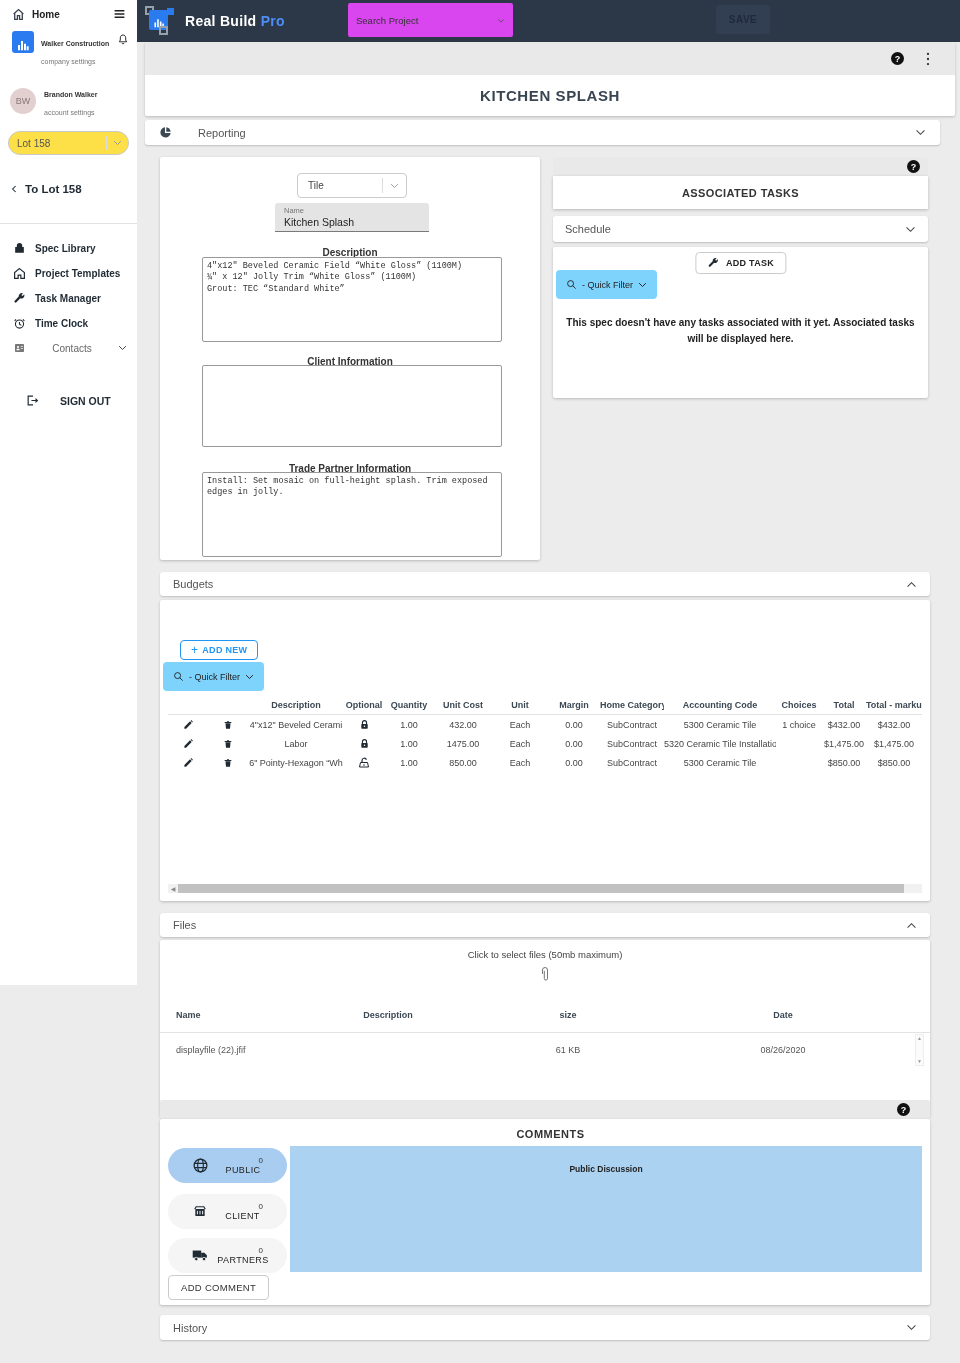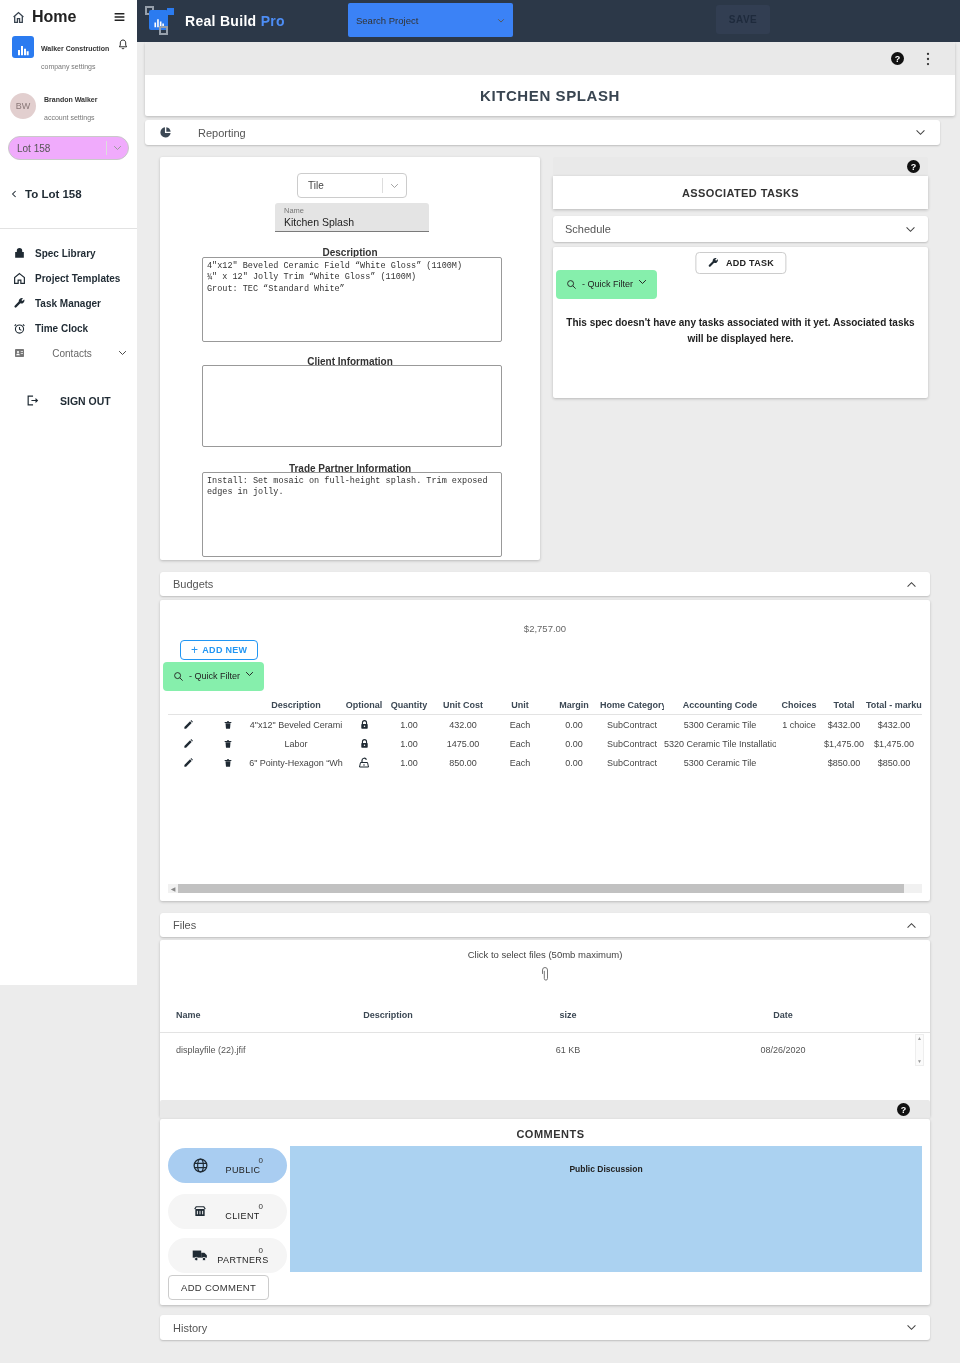--- a/index.html
+++ b/index.html
@@ -10,31 +10,31 @@
     background:#ececec;
     font-family:"Liberation Sans", sans-serif;
     color:#37424e; overflow:hidden;
   }
   svg { display:block; }
   .icon { flex:0 0 auto; }
 
   
   .sidebar { position:absolute; left:0; top:0; width:137px; height:985px; background:#fff; z-index:5; }
   .side-row { display:flex; align-items:center; gap:7px; padding:8px 10px 4px 12px; }
-  .home-label { font-size:16px; font-weight:bold; color:#222;text-align:right; }
+  .home-label { font-size:10px; font-weight:bold; color:#222;text-align:right; }
   .hamburger { margin-left:auto; color:#222; }
   .company-row { display:flex; align-items:flex-start; gap:7px; padding:6px 8px 0 12px; }
   .company-logo { width:22px; height:22px; background:#2b7bf0; border-radius:3px; display:flex; align-items:flex-end; justify-content:center; }
   .two-line { flex:1; padding-top:1px; }
   .two-line .l1 { font-size:7px; font-weight:bold; color:#333; line-height:1.3; }
   .two-line .l2 { font-size:7px; color:#777; line-height:1.3; }
   .bell { color:#222; margin-top:2px; }
   .account-row { display:flex; align-items:center; gap:8px; padding:14px 8px 0 10px; }
   .avatar { width:26px; height:26px; border-radius:50%; background:#e2cfcf; color:#8a7878; font-size:9px; display:flex; align-items:center; justify-content:center; }
-  .lot-select { margin:12px 8px 0 8px; height:24px; border:1px solid #c9c9c9; border-radius:12px; display:flex; align-items:center; background:#f0abfc; }
+  .lot-select { margin:12px 8px 0 8px; height:24px; border:1px solid #c9c9c9; border-radius:12px; display:flex; align-items:center; background:#fde047; }
   .lot-select .val { flex:1; font-size:10px; color:#555; padding-left:8px; }
   .lot-select .sep { width:1px; height:14px; background:#ddd; }
   .lot-select .car { padding:0 6px; color:#999; }
   .back-link { display:flex; align-items:center; gap:6px; margin:28px 0 0 10px; font-size:11.5px; font-weight:bold; color:#1f2a33; }
   .side-divider { margin-top:28px; border-top:1px solid #e2e2e2; }
   .nav { margin-top:12px; }
   .nav-item { display:flex; align-items:center; gap:9px; padding:6px 10px 6px 13px; font-size:10px; font-weight:bold; color:#1f2a33; cursor:pointer; }
   .nav-item .chev { margin-left:auto; color:#444; }
   .nav-item.contacts { font-weight:normal; color:#666; }
   .nav-item.contacts .lbl { flex:1; text-align:center; }
@@ -43,21 +43,21 @@
   
   .topbar { position:absolute; left:137px; top:0; width:823px; height:42px; background:#2c3848; display:flex; align-items:center; z-index:4; }
   .brand { display:flex; align-items:center; gap:8px; margin-left:8px; }
   .brand-mark { position:relative; width:32px; height:34px; }
   .brand-mark .sq-tl { position:absolute; left:0; top:2px; width:9px; height:9px; border:2px solid #97a0ab; }
   .brand-mark .sq-br { position:absolute; left:14px; top:22px; width:9px; height:9px; border:2px solid #97a0ab; }
   .brand-mark .sq-tr { position:absolute; left:22px; top:4px; width:7px; height:7px; background:#2b7bf0; }
   .brand-mark .chart { position:absolute; left:4px; top:6px; width:19px; height:20px; background:#2b7bf0; border-radius:2px; display:flex; align-items:flex-end; justify-content:center; }
   .brand-text { font-size:14px; font-weight:bold; color:#fff; letter-spacing:.3px; }
   .brand-text .pro { color:#4d8df5; font-weight:bold; }
-  .proj-search { position:absolute; left:211px; top:3px; width:165px; height:34px; background:#3b82f6; border-radius:2px; display:flex; align-items:center; cursor:pointer; }
+  .proj-search { position:absolute; left:211px; top:3px; width:165px; height:34px; background:#d946ef; border-radius:2px; display:flex; align-items:center; cursor:pointer; }
   .proj-search .txt { flex:1; font-size:9.5px; color:#333; padding-left:8px; }
   .proj-search .car { padding-right:8px; color:#555; }
   .save-btn { position:absolute; left:579px; top:5px; width:54px; height:29px; background:#323e52; color:#1e2a3c; font-size:10px; font-weight:bold; border:none; border-radius:3px; letter-spacing:.5px; }
 
   
   .card { position:absolute; background:#fff; border-radius:2px; box-shadow:0 1px 3px rgba(0,0,0,.22); }
   .strip { position:absolute; background:#e9e9e9; border-radius:2px 2px 0 0; }
   .help-dot { width:13px; height:13px; border-radius:50%; background:#111; color:#fff; font-size:9px; font-weight:bold; display:flex; align-items:center; justify-content:center; cursor:pointer; }
   .kebab { color:#333; cursor:pointer; }
   .chev-btn { color:#444; cursor:pointer; }
@@ -85,21 +85,21 @@
   .name-field .fval { font-size:10.5px; color:#222; margin-top:1px; }
   .ta { position:absolute; left:42px; width:300px; border:1px solid #999; border-radius:2px; resize:none; font-family:"Liberation Mono", monospace; font-size:8.5px; line-height:1.35; color:#333; padding:3px 4px; background:#fff; }
 
   
   .tasks-strip { left:553px; top:157px; width:375px; height:19px; display:flex; align-items:center; justify-content:flex-end; padding-right:8px; border-radius:2px; }
   .tasks-title { left:553px; top:176px; width:375px; height:33px; display:flex; align-items:center; justify-content:center; font-size:11px; font-weight:bold; letter-spacing:.4px; color:#333; border-radius:0; }
   .schedule-bar { left:553px; top:216px; width:375px; height:26px; padding:0 12px; }
   .schedule-bar .bar-label { flex:1; }
   .tasks-card { left:553px; top:247px; width:375px; height:151px; }
   .add-task { position:absolute; left:50%; transform:translateX(-50%); top:5px; display:inline-flex; align-items:center; gap:7px; border:1px solid #ccc; border-radius:4px; background:#fff; padding:4px 11px; font-size:9px; font-weight:bold; color:#222; letter-spacing:.3px; cursor:pointer; }
-  .quick-filter { position:absolute; left:3px; display:inline-flex; align-items:flex-start; gap:5px; background:#86efac; border-radius:4px; padding:9px 10px; font-size:9px; color:#222; cursor:pointer; }
+  .quick-filter { position:absolute; left:3px; display:inline-flex; align-items:center; gap:5px; background:#7dd3fc; border-radius:4px; padding:9px 10px; font-size:9px; color:#222; cursor:pointer; }
   .tasks-empty { position:absolute; left:10px; right:10px; top:68px; text-align:center; font-size:10px; font-weight:bold; color:#222; line-height:1.55; }
 
   
   .budgets-header { left:160px; top:572px; width:770px; height:24px; padding:0 13px; }
   .budgets-header .bar-label { flex:1; }
   .budgets-card { left:160px; top:600px; width:770px; height:301px; }
   .budget-title { position:absolute; top:9px; width:100%; text-align:center; font-size:11px; font-weight:bold; letter-spacing:.4px; color:#333; }
   .budget-total { position:absolute; top:23px; width:100%; text-align:center; font-size:9.5px; color:#666; }
   .add-new { position:absolute; left:20px; top:40px; display:inline-flex; align-items:center; gap:4px; border:1px solid #2196f3; border-radius:4px; background:#fff; padding:4px 10px; font-size:9px; font-weight:bold; color:#2196f3; letter-spacing:.3px; cursor:pointer; }
   .add-new .plus { font-size:12px; font-weight:normal; line-height:8px; }
@@ -396,21 +396,20 @@
 
 <section class="bar budgets-header">
   <span class="bar-label">Budgets</span>
   <span class="chev-btn icon">
     <svg width="11" height="7" viewBox="0 0 24 16">
         <path d="M3 13 L12 4 L21 13" fill="none" stroke="currentColor" stroke-width="2.4"></path>
       </svg>
   </span>
 </section>
 <section class="card budgets-card">
-  <div class="budget-total">$2,757.00</div>
   <button class="add-new">
     <span class="plus">+</span>
     <span>ADD NEW</span>
   </button>
   <div class="quick-filter" style="top:62px;">
     <span class="icon">
       <svg width="11" height="11" viewBox="0 0 24 24">
           <circle cx="10" cy="10" r="6.5" fill="none" stroke="currentColor" stroke-width="2"></circle>
           <path d="M15 15 L21 21" stroke="currentColor" stroke-width="2"></path>
         </svg>

